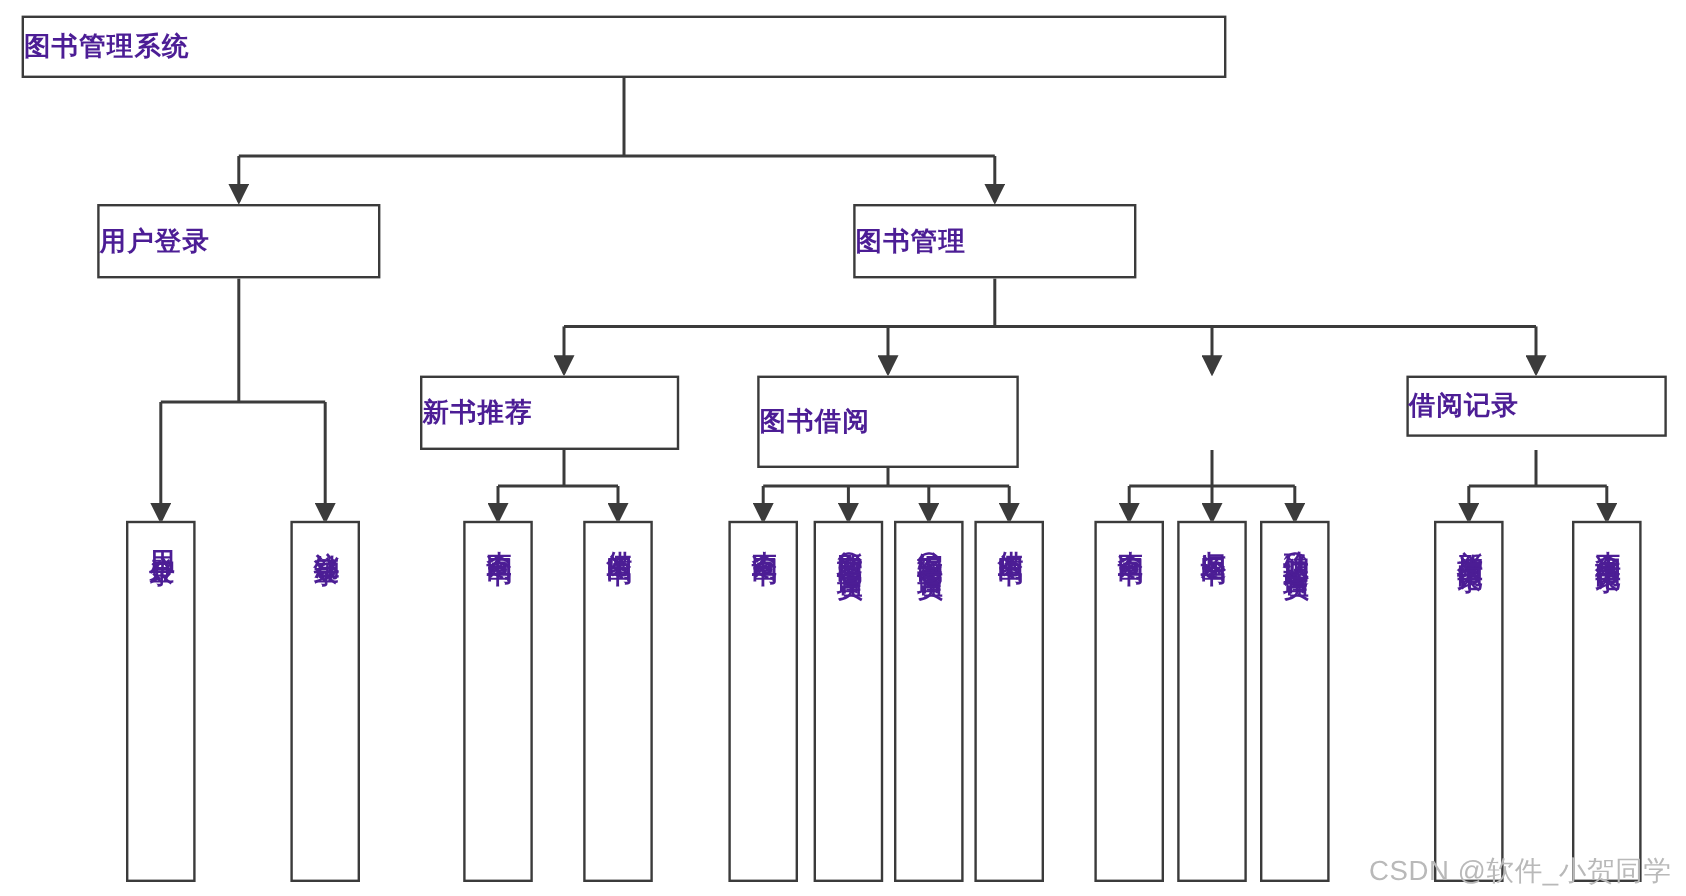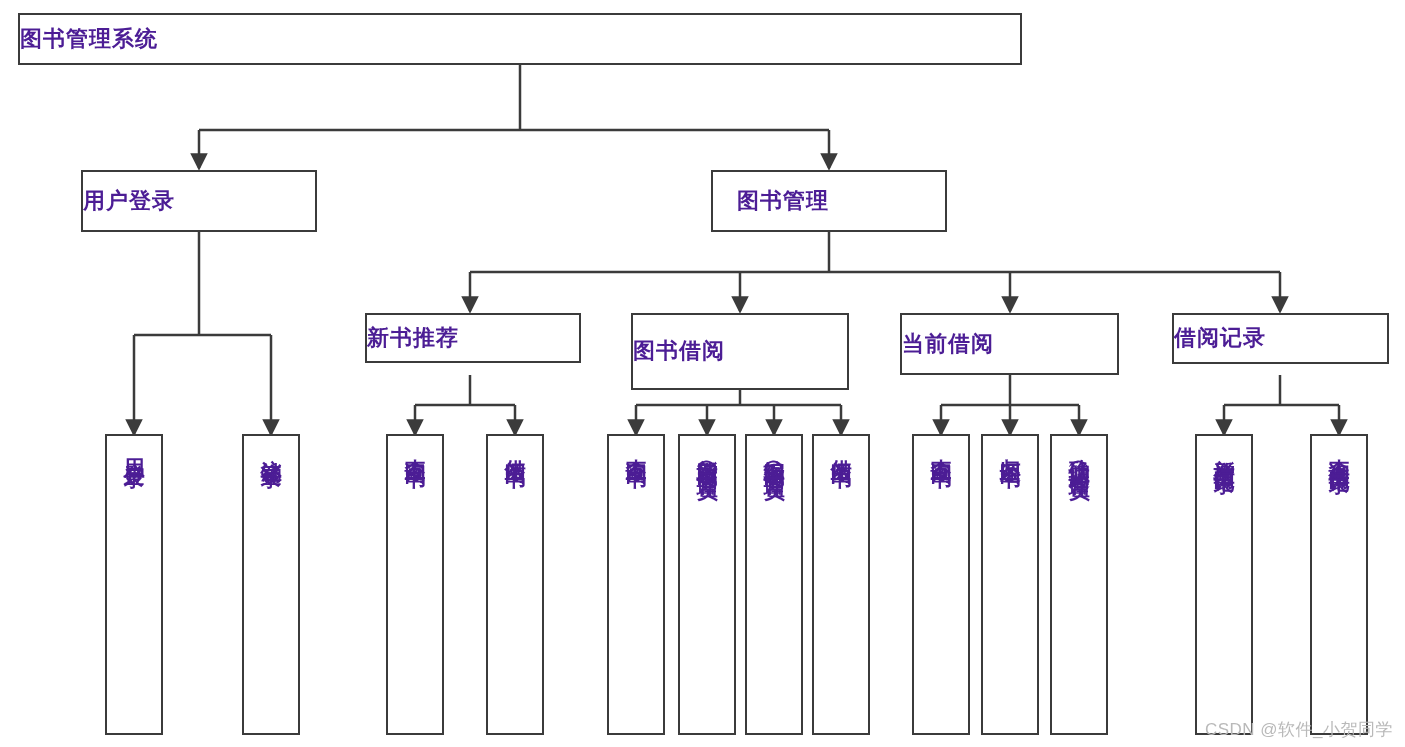--- a/index.html
+++ b/index.html
@@ -56,21 +56,21 @@
     white-space: nowrap;
   }
   .node-label {
     display: block;
     white-space: nowrap;
   }
   #watermark {
     position: absolute;
     right: 12px;
     bottom: 6px;
-    font-size: 17px;
+    font-size: 23px;
     color: #b9b9b9;
     letter-spacing: 0.5px;
     white-space: nowrap;
     pointer-events: none;
   }
 </style>
 </head>
 <body>
 
 <div id="diagram-root">
@@ -125,32 +125,29 @@
     </g>
   </svg>
 
   <div class="node horiz" style="left:18px; top:13px; width:1004px; height:52px;">
     <span class="node-label">图书管理系统</span>
   </div>
 
   <div class="node horiz" style="left:81px; top:170px; width:236px; height:62px;">
     <span class="node-label">用户登录</span>
   </div>
-  <div class="node horiz" style="left:711px; top:170px; width:236px; height:62px;padding-left:24px;">
+  <div class="node horiz" style="left:711px; top:170px; width:236px; height:62px;">
     <span class="node-label">图书管理</span>
   </div>
 
-  <div class="node horiz" style="left:365px; top:313px; width:216px; height:50px;">
+  <div class="node horiz" style="left:350px; top:313px; width:216px; height:62px;">
     <span class="node-label">新书推荐</span>
   </div>
   <div class="node horiz" style="left:631px; top:313px; width:218px; height:77px;">
     <span class="node-label">图书借阅</span>
-  </div>
-  <div class="node horiz" style="left:900px; top:313px; width:219px; height:62px;">
-    <span class="node-label">当前借阅</span>
   </div>
   <div class="node horiz" style="left:1172px; top:313px; width:217px; height:51px;">
     <span class="node-label">借阅记录</span>
   </div>
 
   <div class="node vert" style="left:105px; top:434px; width:58px; height:301px;">
     <span class="node-label">用户登录</span>
   </div>
   <div class="node vert" style="left:242px; top:434px; width:58px; height:301px;">
     <span class="node-label">注销登录</span>

